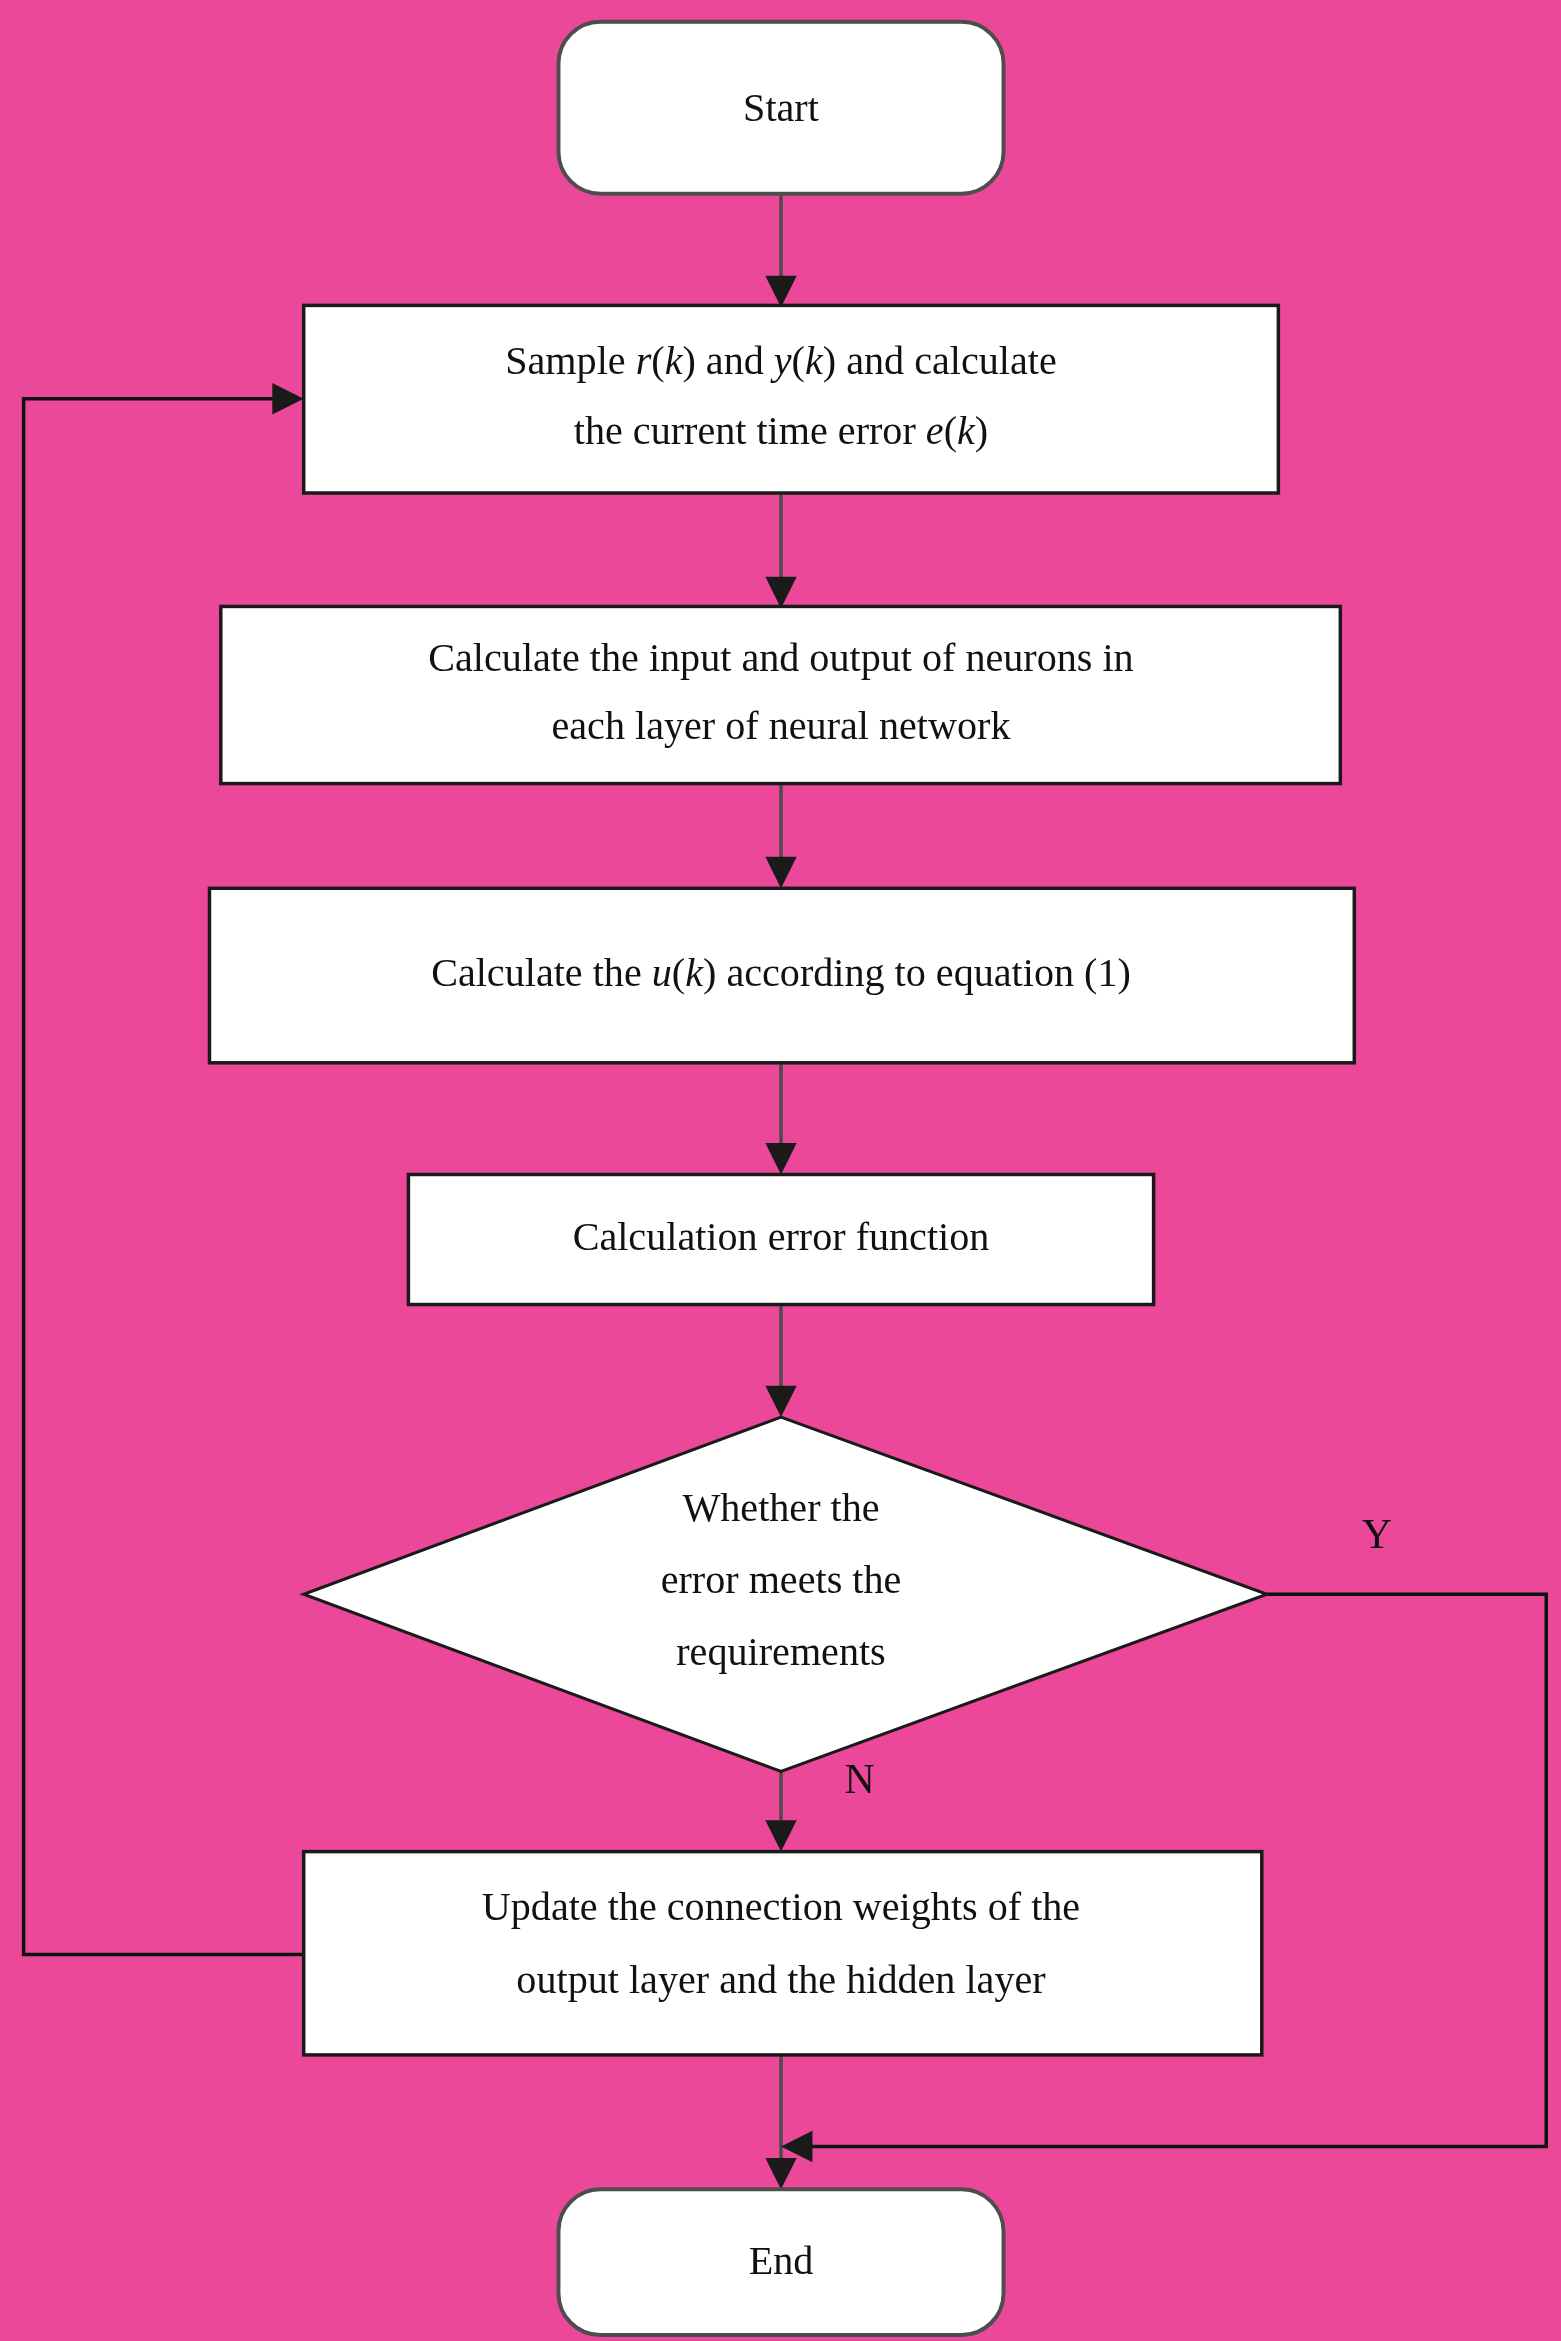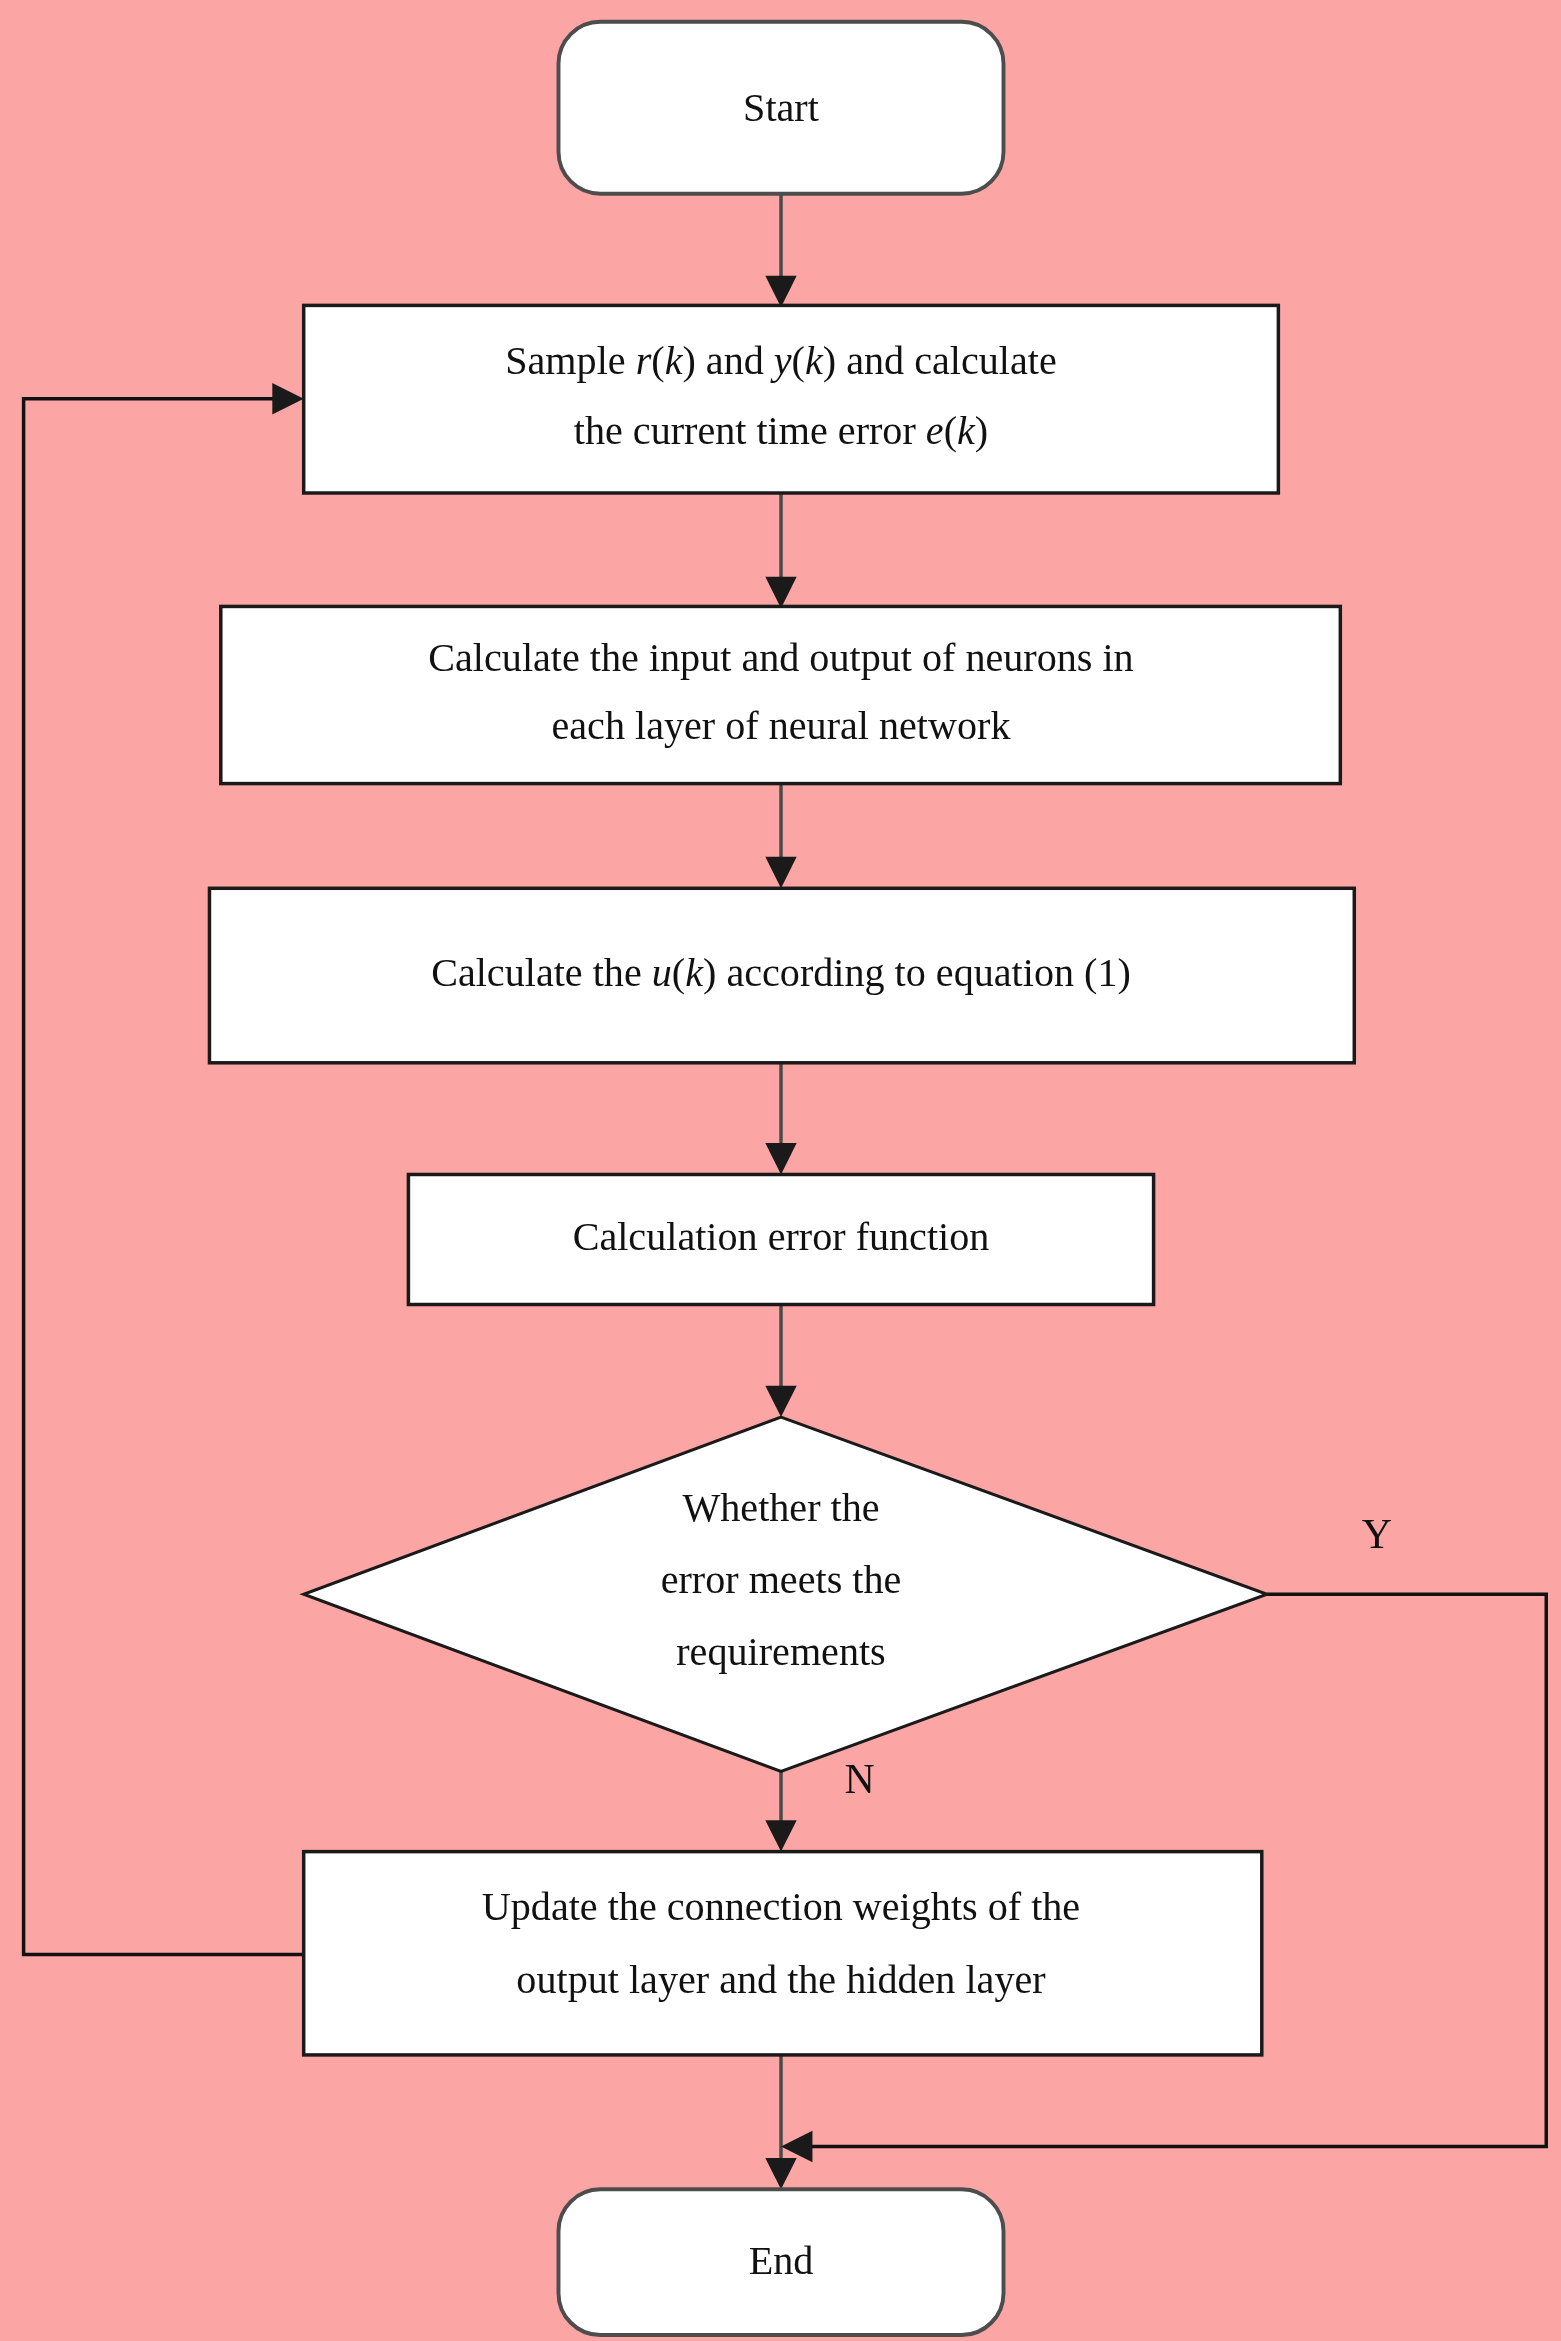--- a/index.html
+++ b/index.html
@@ -7,21 +7,21 @@
     padding: 0;
     background: #ffffff;
   }
   body {
     font-family: "Liberation Serif", "DejaVu Serif", serif;
   }
   #flowchart-root {
     position: relative;
     width: 1562px;
     height: 2342px;
-    background: #fca5a5;
+    background: #ec4899;
     overflow: hidden;
   }
   svg.flow-canvas {
     position: absolute;
     top: 0;
     left: 0;
     width: 1562px;
     height: 2342px;
     display: block;
   }

